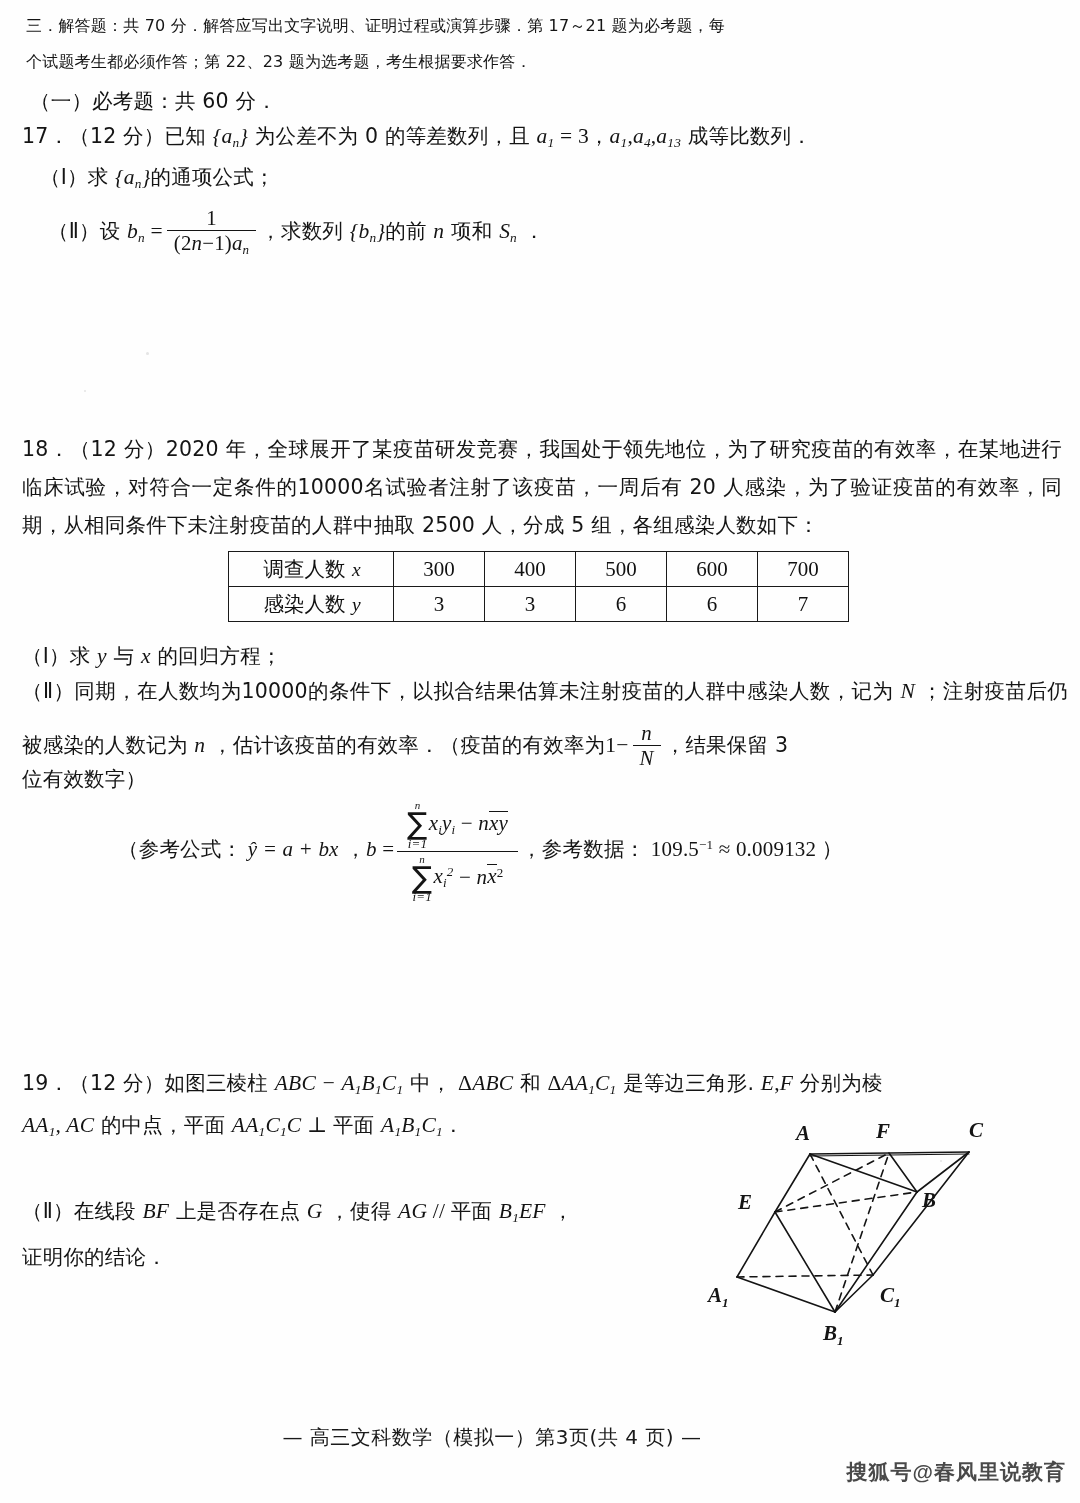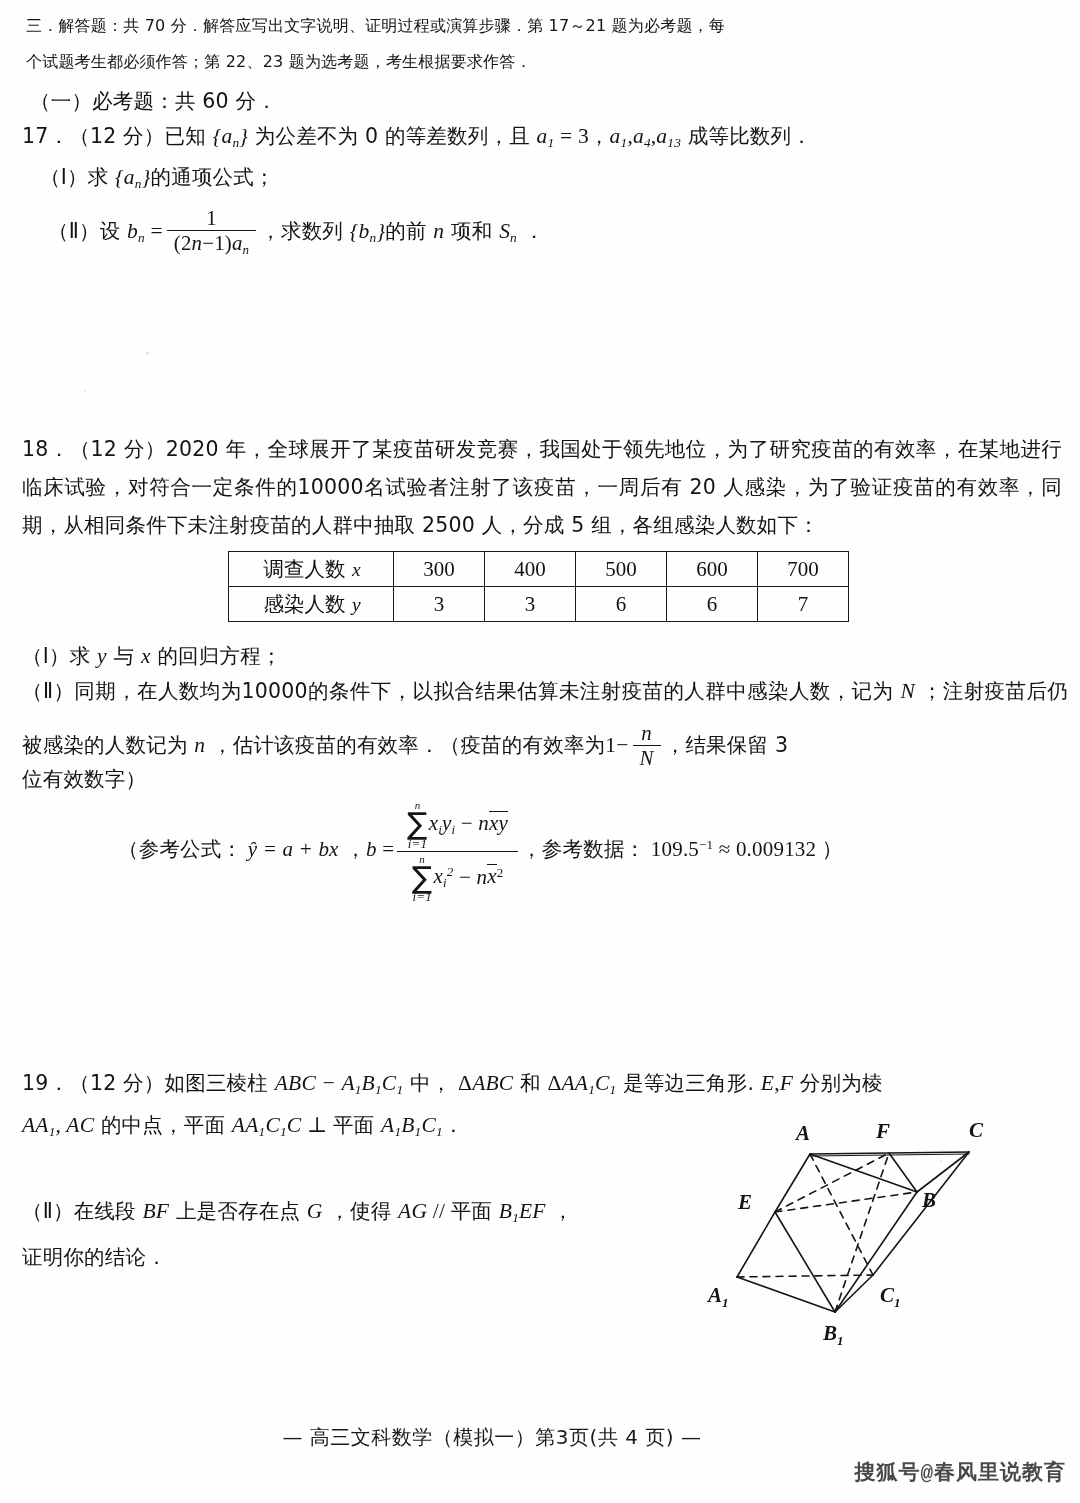--- a/index.html
+++ b/index.html
@@ -155,21 +155,21 @@
     left: 0; top: 1424px; width: 984px;
     text-align: center;
     font-family: "DejaVu Sans","Liberation Sans",sans-serif;
     font-size: 20px;
     color: #1a1a1a;
     letter-spacing: 0.5px;
   }
   #watermark {
     position: absolute;
     right: 14px; top: 1458px;
-    font-family: Liberation Mono, monospace;
+    font-family: Liberation Sans, sans-serif;
     font-size: 21px;
     font-weight: bold;
     color: #3a3a3a;
     letter-spacing: 1px;
     opacity: 0.92;
   }
   .speck {
     position: absolute;
     background: #cfcfcf;
     border-radius: 50%;

